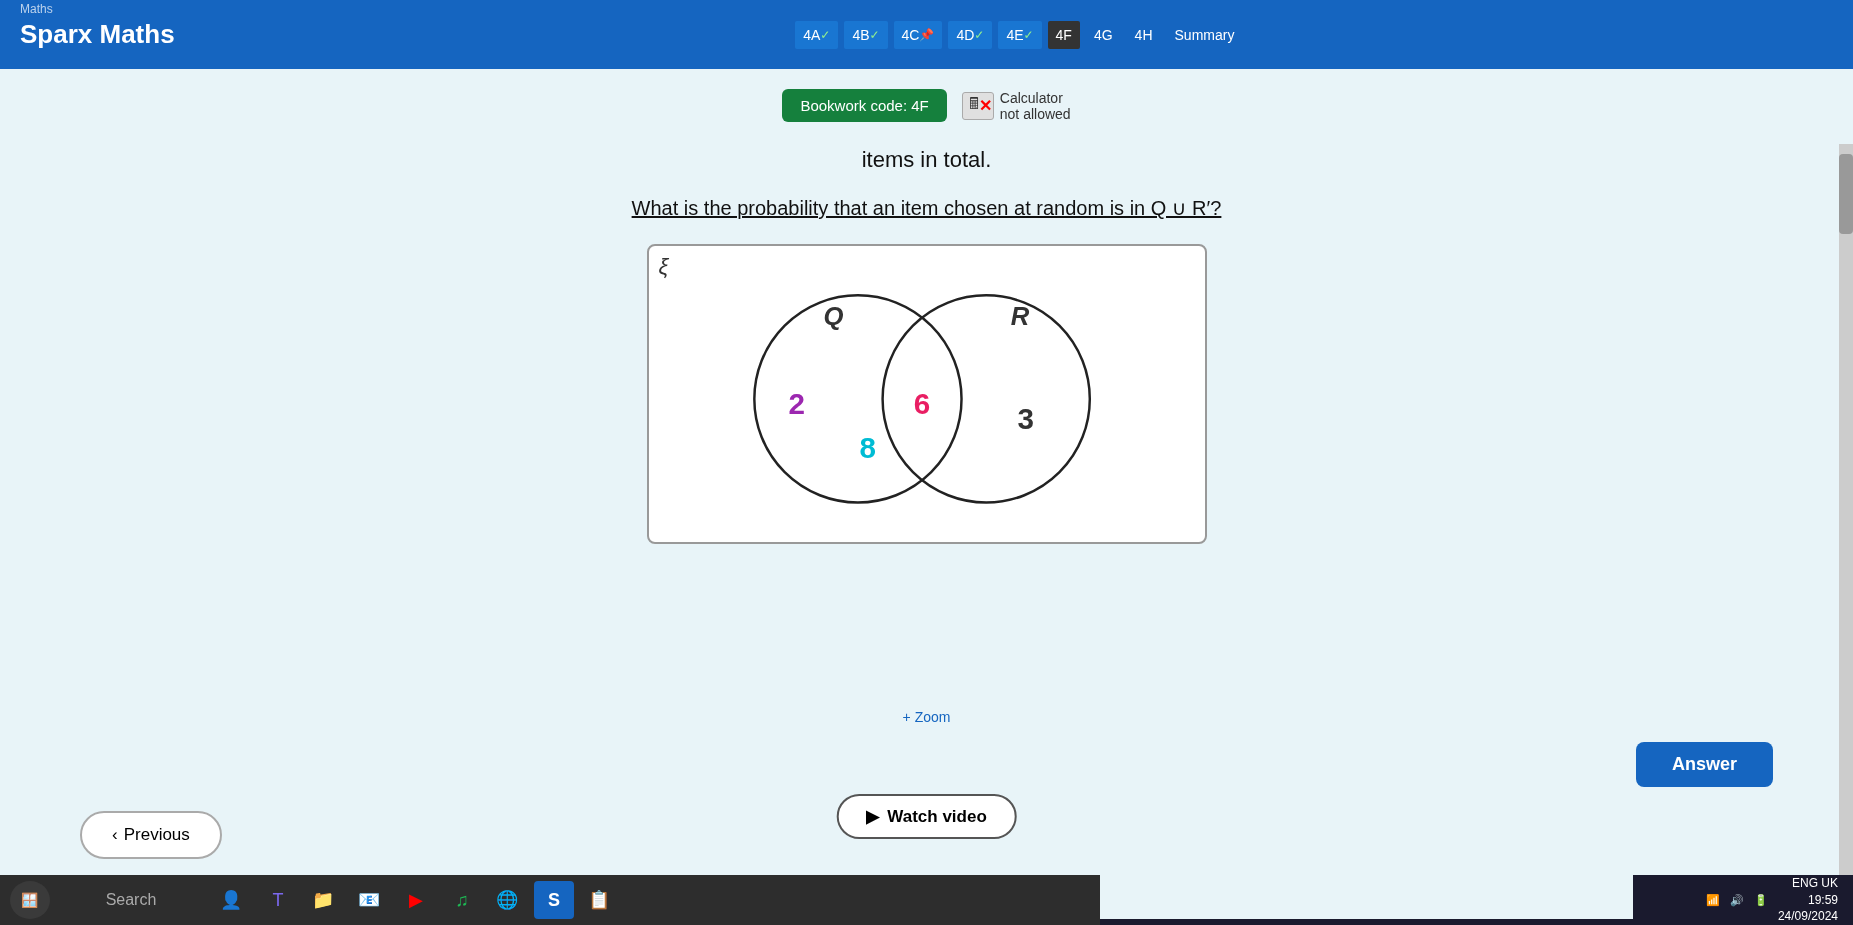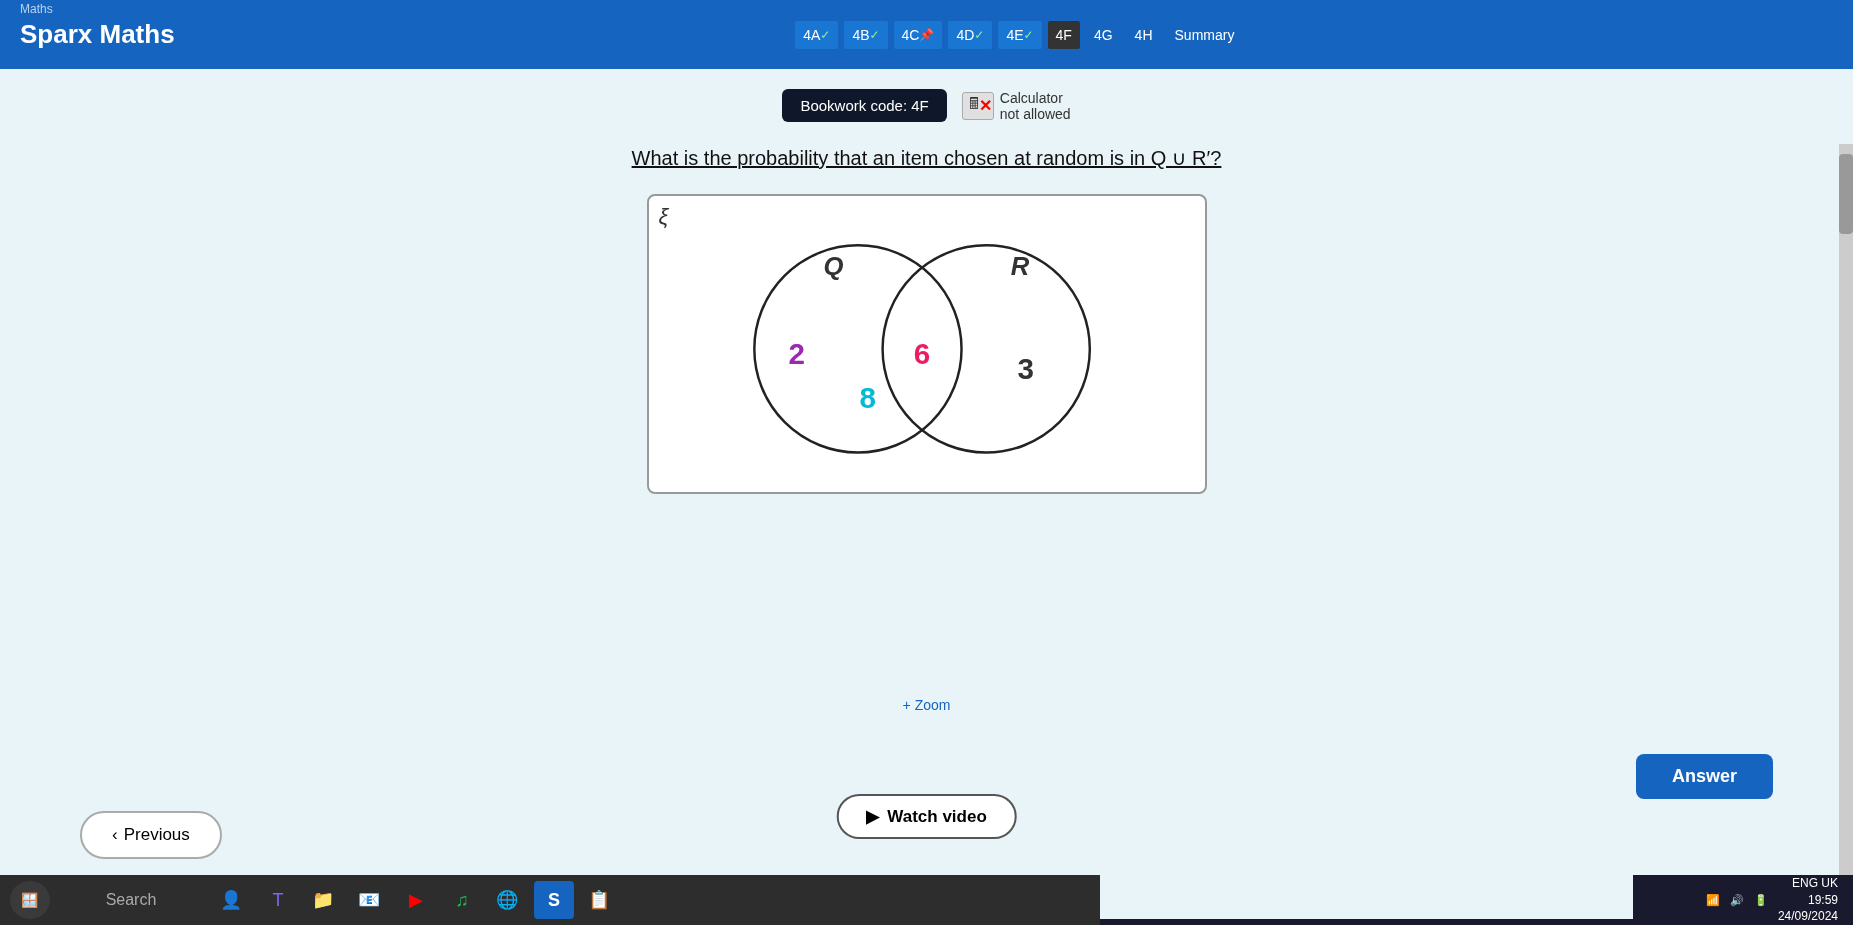--- a/index.html
+++ b/index.html
@@ -100,21 +100,21 @@
 
     .bookwork-bar {
       display: flex;
       align-items: center;
       justify-content: center;
       gap: 15px;
       margin-bottom: 20px;
     }
 
     .bookwork-code {
-      background: #0f172a;
+      background: #15803d;
       color: white;
       padding: 8px 18px;
       border-radius: 6px;
       font-size: 15px;
     }
 
     .calculator-badge {
       display: flex;
       align-items: center;
       gap: 6px;
@@ -356,20 +356,23 @@
         <div class="calc-icon">
           🖩<span class="no-calc-x">✕</span>
         </div>
         <div>
           <div>Calculator</div>
           <div>not allowed</div>
         </div>
       </div>
     </div>
 
+    <div class="question-text">
+      <span>items in total.</span>
+    </div>
     <div class="sub-question">
       <span>What is the probability that an item chosen at random is in Q ∪ R′?</span>
     </div>
 
     <div style="display:flex; justify-content:center; margin-top:10px;">
       <div class="venn-container">
         <span class="xi-label">ξ</span>
 
         <svg class="venn-svg" viewBox="0 0 560 300">
 
@@ -386,30 +389,30 @@
 
           <text x="275" y="170" font-size="30" font-weight="bold" fill="#e91e63" text-anchor="middle">6</text>
 
           <text x="380" y="185" font-size="30" font-weight="bold" fill="#333" text-anchor="middle">3</text>
         </svg>
       </div>
     </div>
 
   </div>
 
-  <div style="position:absolute; bottom:205px; left:50%; transform:translateX(-50%);">
+  <div style="position:absolute; bottom:193px; left:50%; transform:translateX(-50%);">
     <span style="color:#1565c0; font-size:14px; cursor:pointer;">+ Zoom</span>
   </div>
 
   <button class="watch-video-btn">
     <span>▶</span>
     <span>Watch video</span>
   </button>
 
-  <div style="position:absolute; bottom:120px; right:80px;">
+  <div style="position:absolute; bottom:132px; right:80px;">
     <button class="answer-btn">Answer</button>
   </div>
 
   <button class="previous-btn">
     <span>‹</span>
     <span>Previous</span>
   </button>
 
   <div class="scrollbar">
     <div class="scrollbar-thumb"></div>

